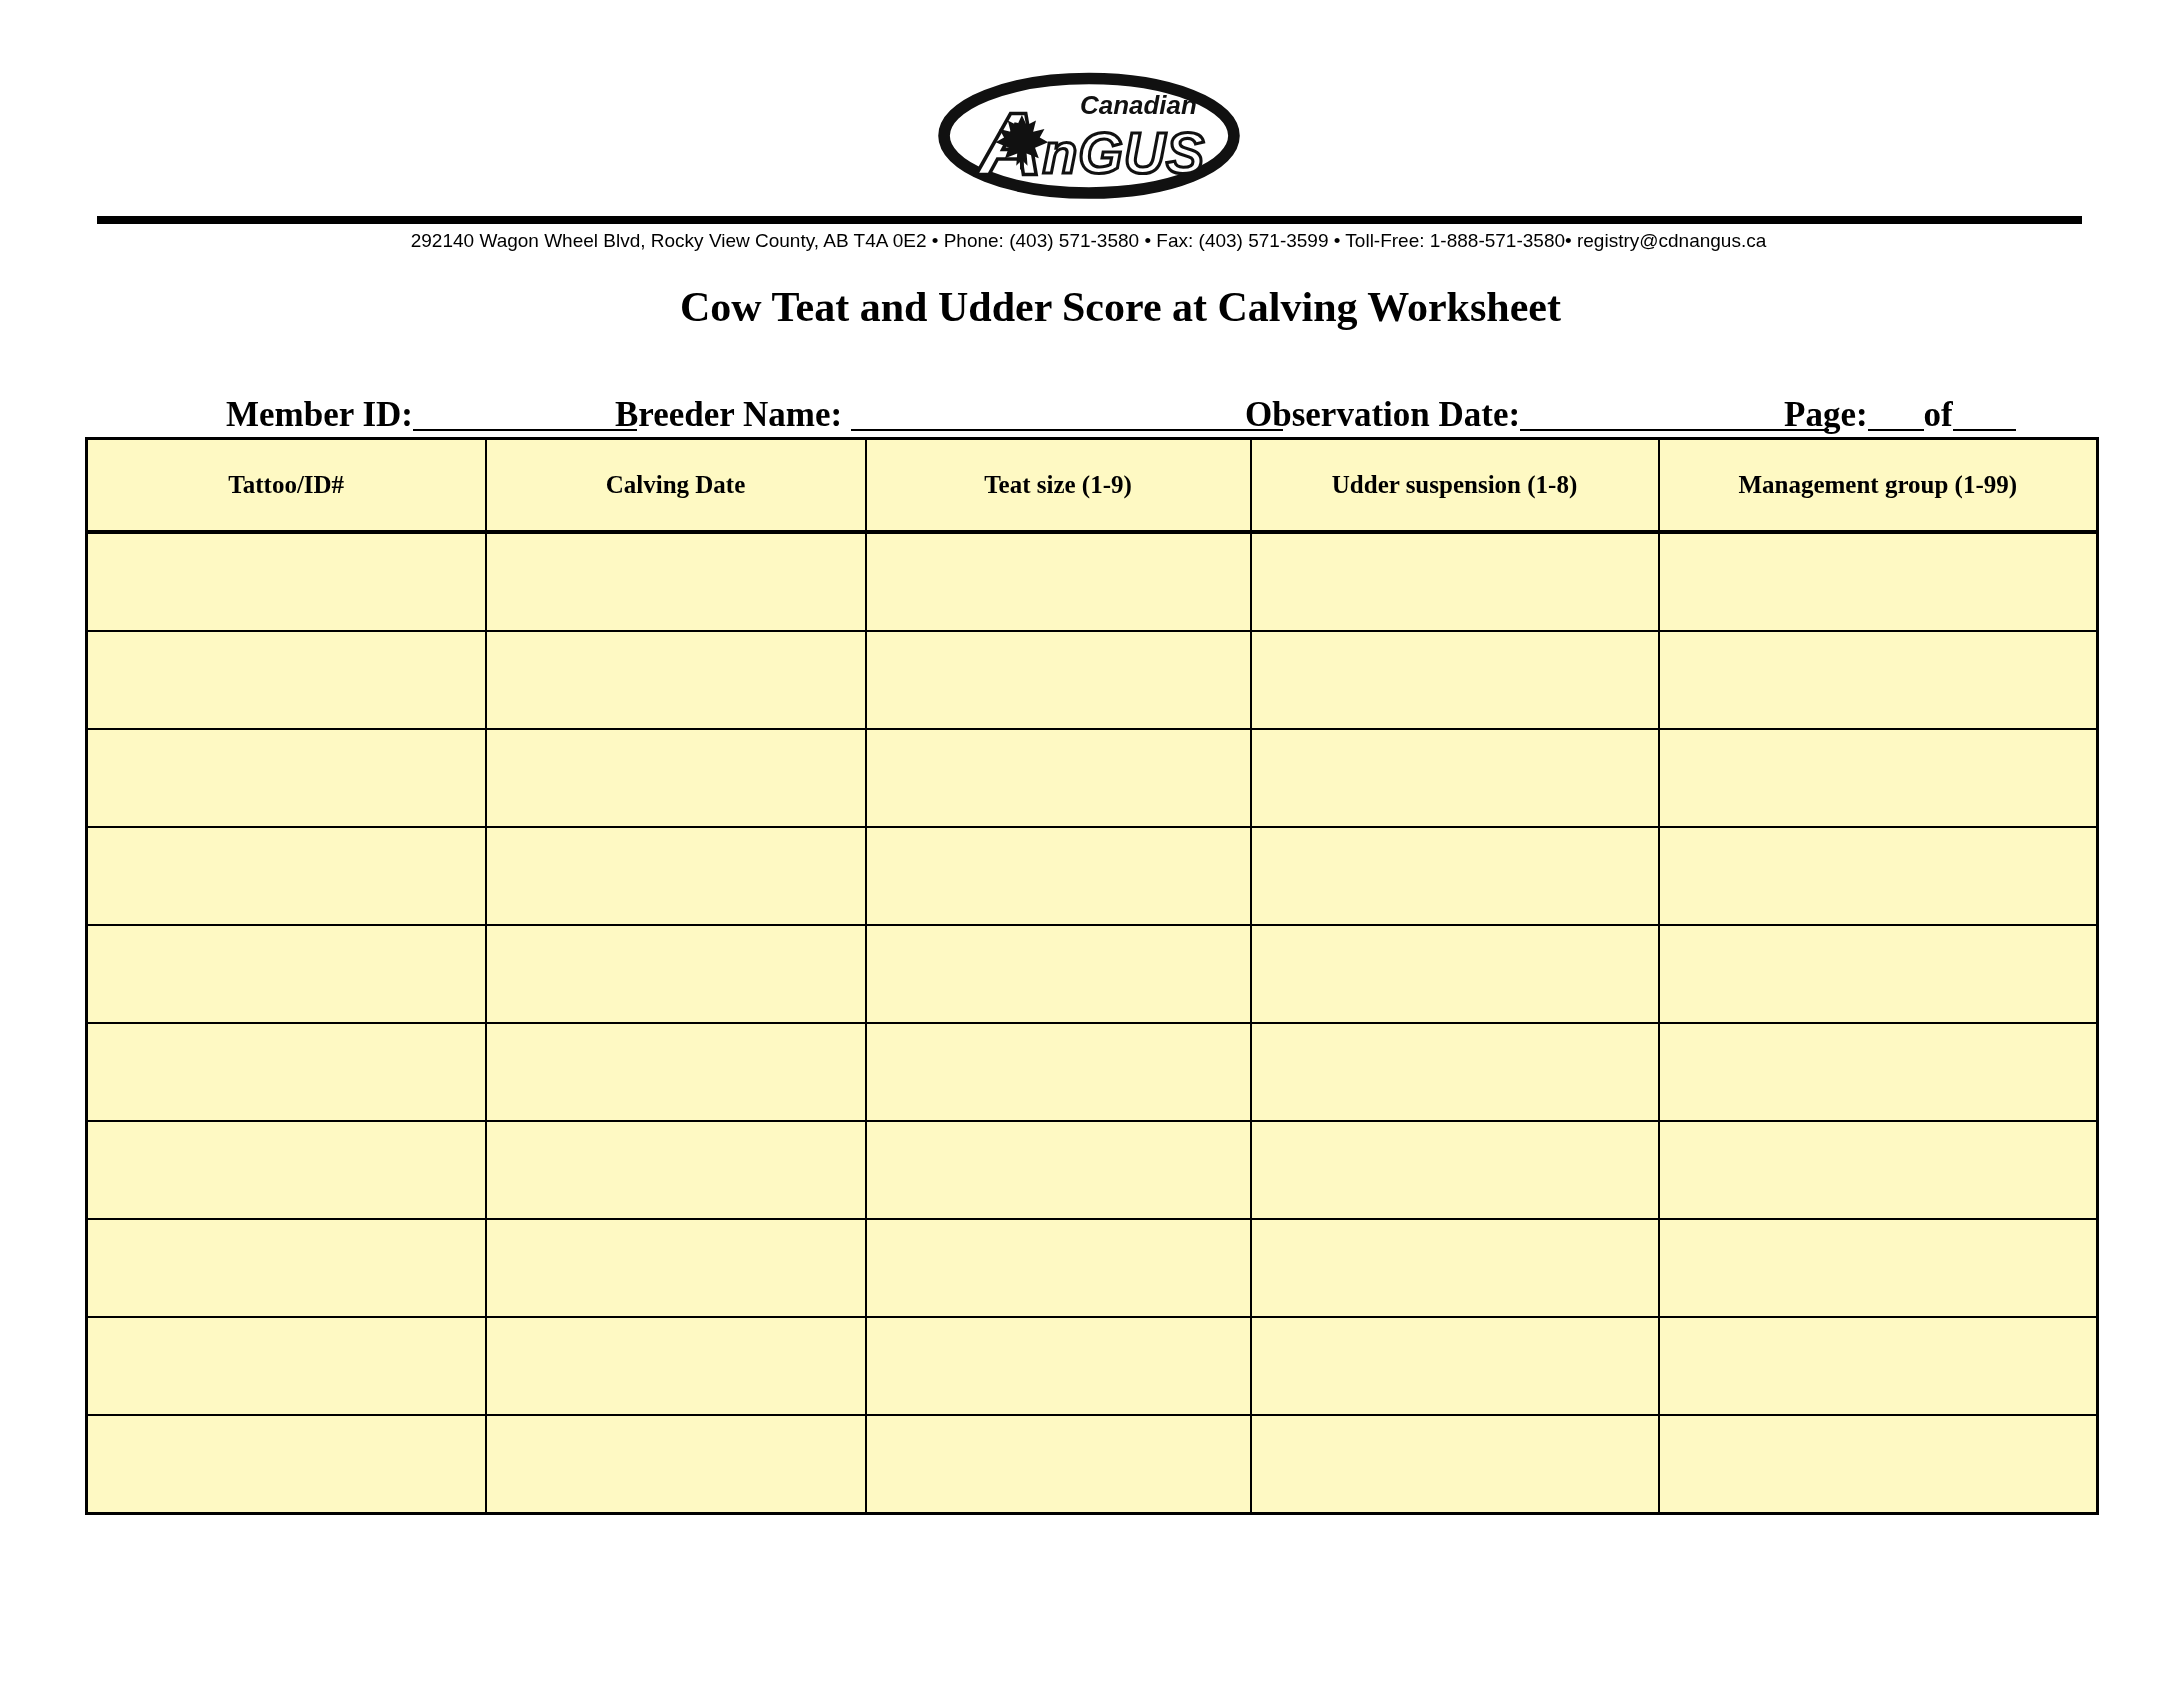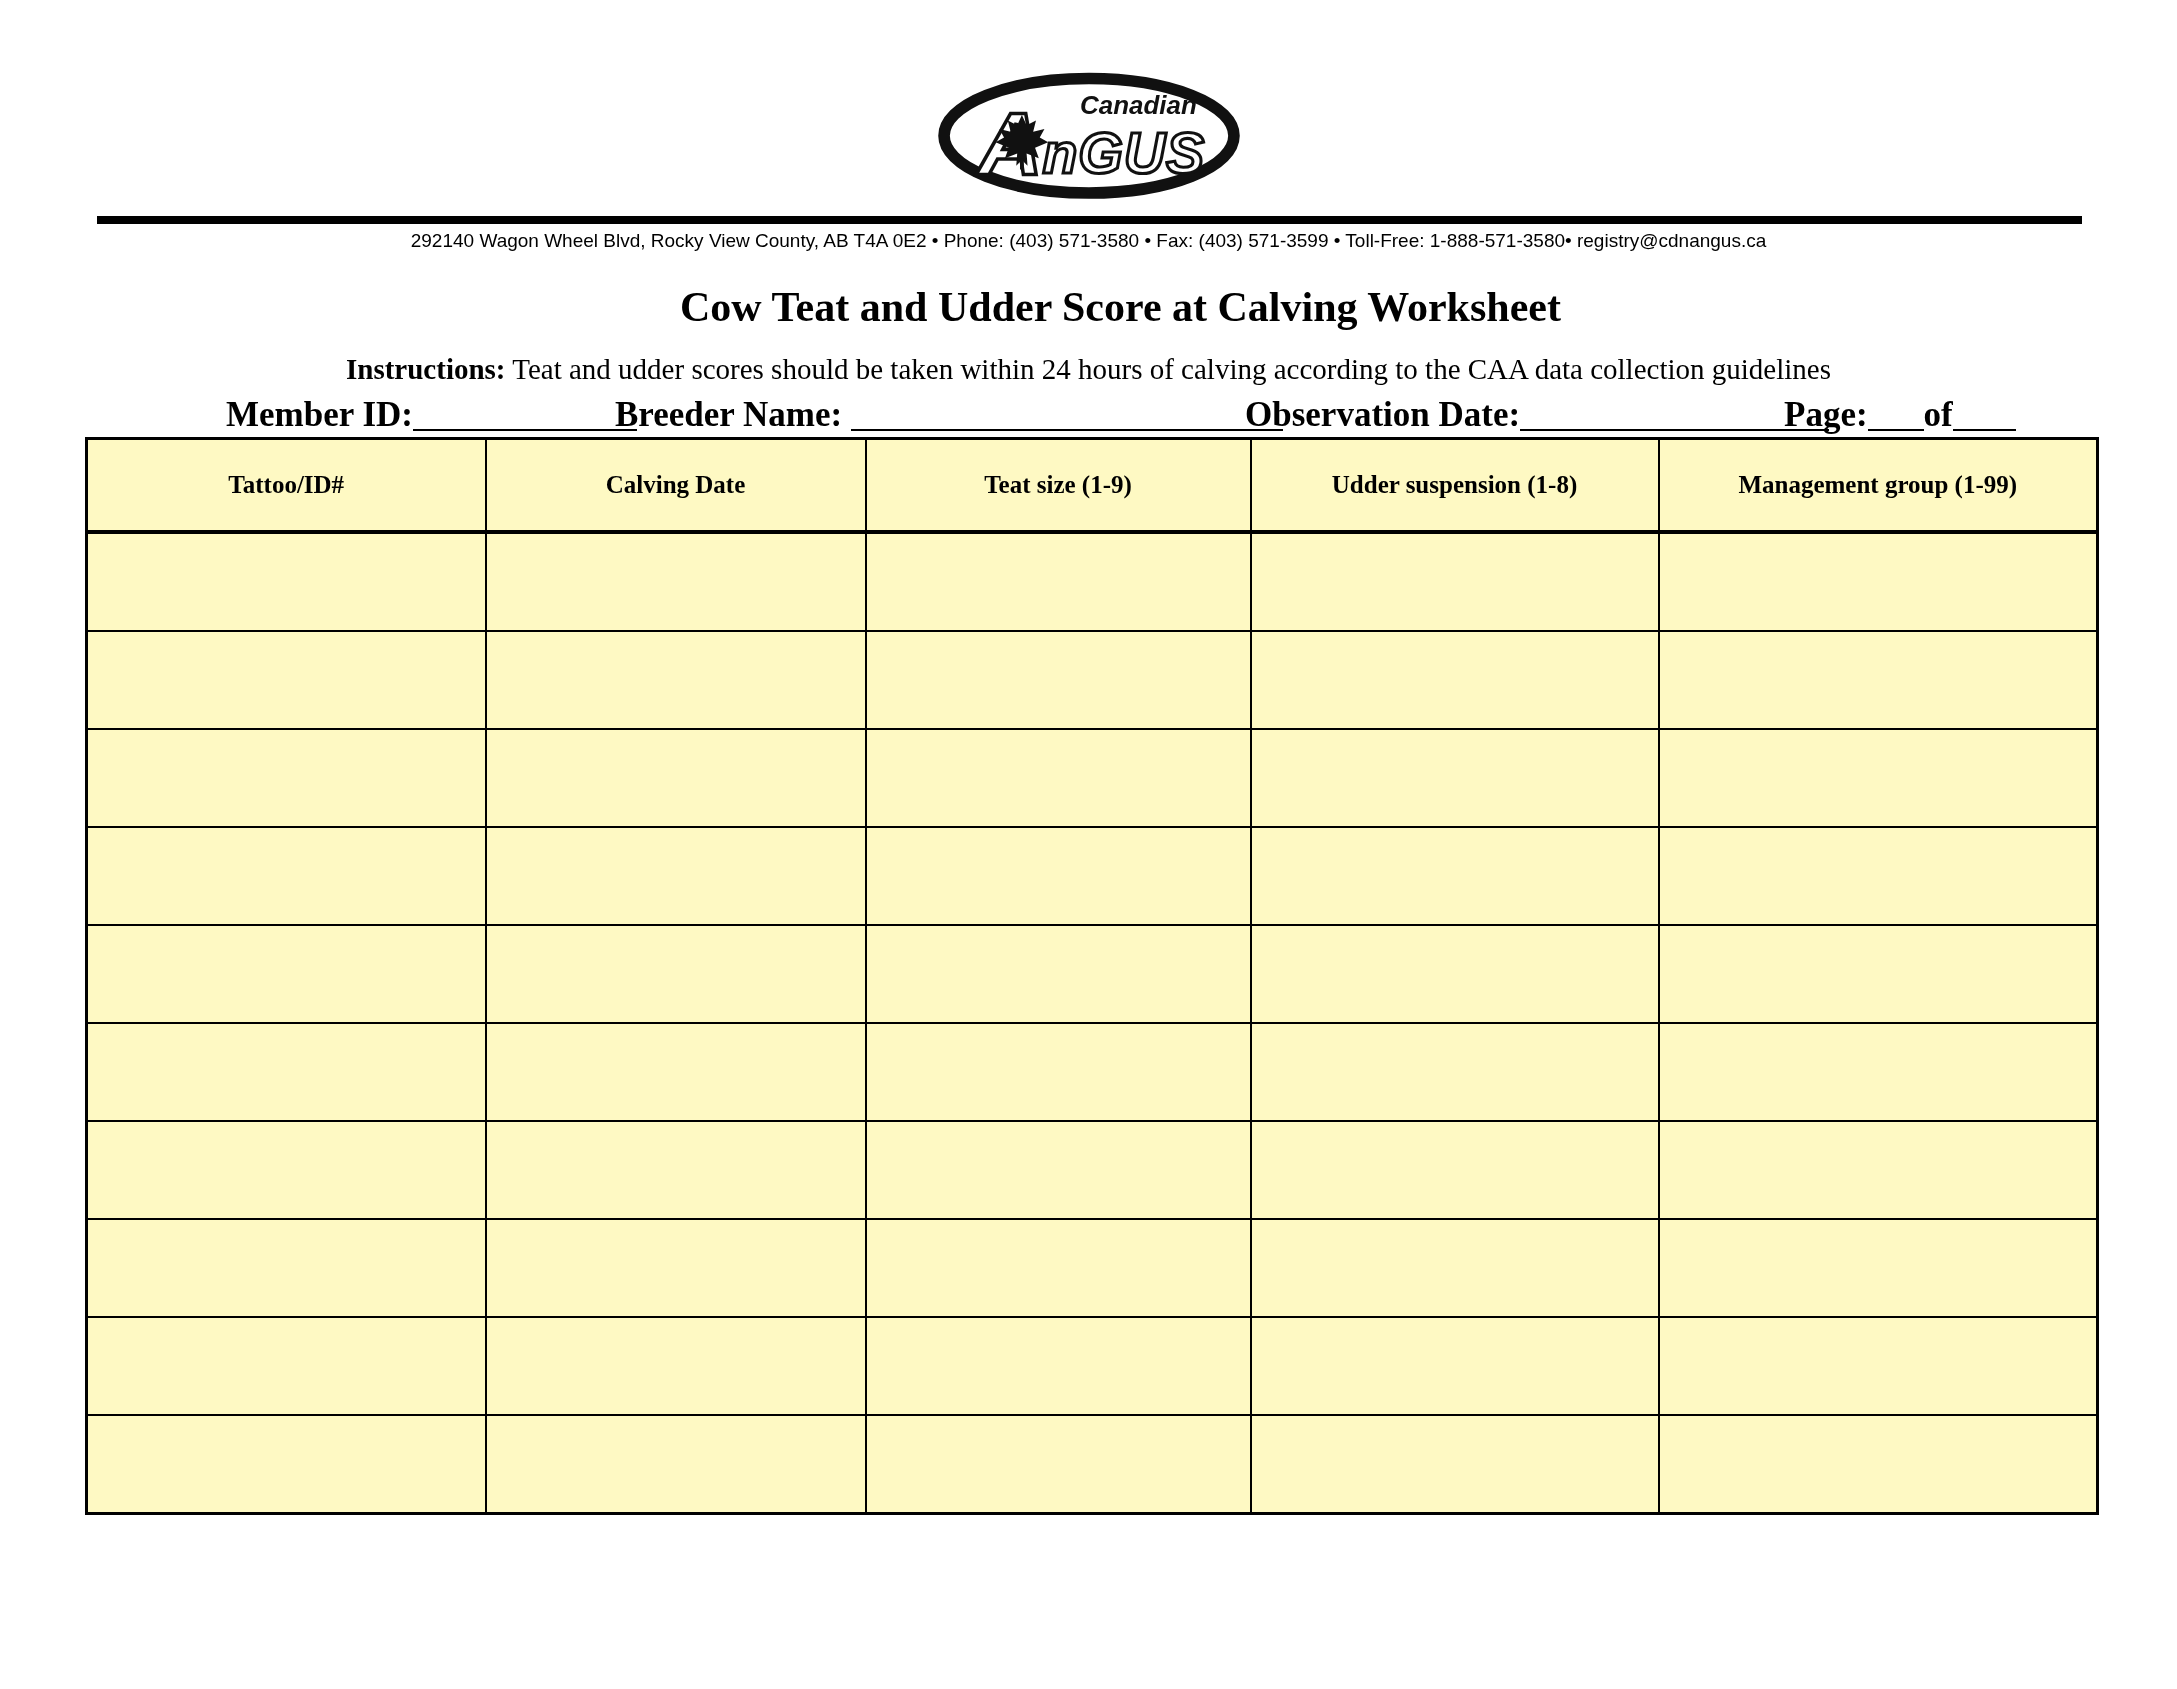--- a/index.html
+++ b/index.html
@@ -125,24 +125,20 @@
       </g>
     </svg>
   </div>
 
   <div class="rule"></div>
 
   <div class="contact">292140 Wagon Wheel Blvd, Rocky View County, AB  T4A 0E2 • Phone: (403) 571-3580 • Fax: (403) 571-3599 • Toll-Free: 1-888-571-3580• registry@cdnangus.ca</div>
 
   <h1 class="title">Cow Teat and Udder Score at Calving Worksheet</h1>
 
-  <div class="instructions">
-    <span class="lbl">Instructions:</span>
-    <span>Teat and udder scores should be taken within 24 hours of calving according to the CAA data collection guidelines</span>
-  </div>
 
   <div class="fields">
     <span class="fg" style="left:209px">
       <span>Member ID:</span><span class="blank" style="width:224px"></span>
     </span>
     <span class="fg" style="left:1228px">
       <span>Observation Date:</span><span class="blank" style="width:309px"></span>
     </span>
     <span class="fg" style="left:598px">
       <span>Breeder Name:</span> <span class="blank" style="width:432px"></span>

